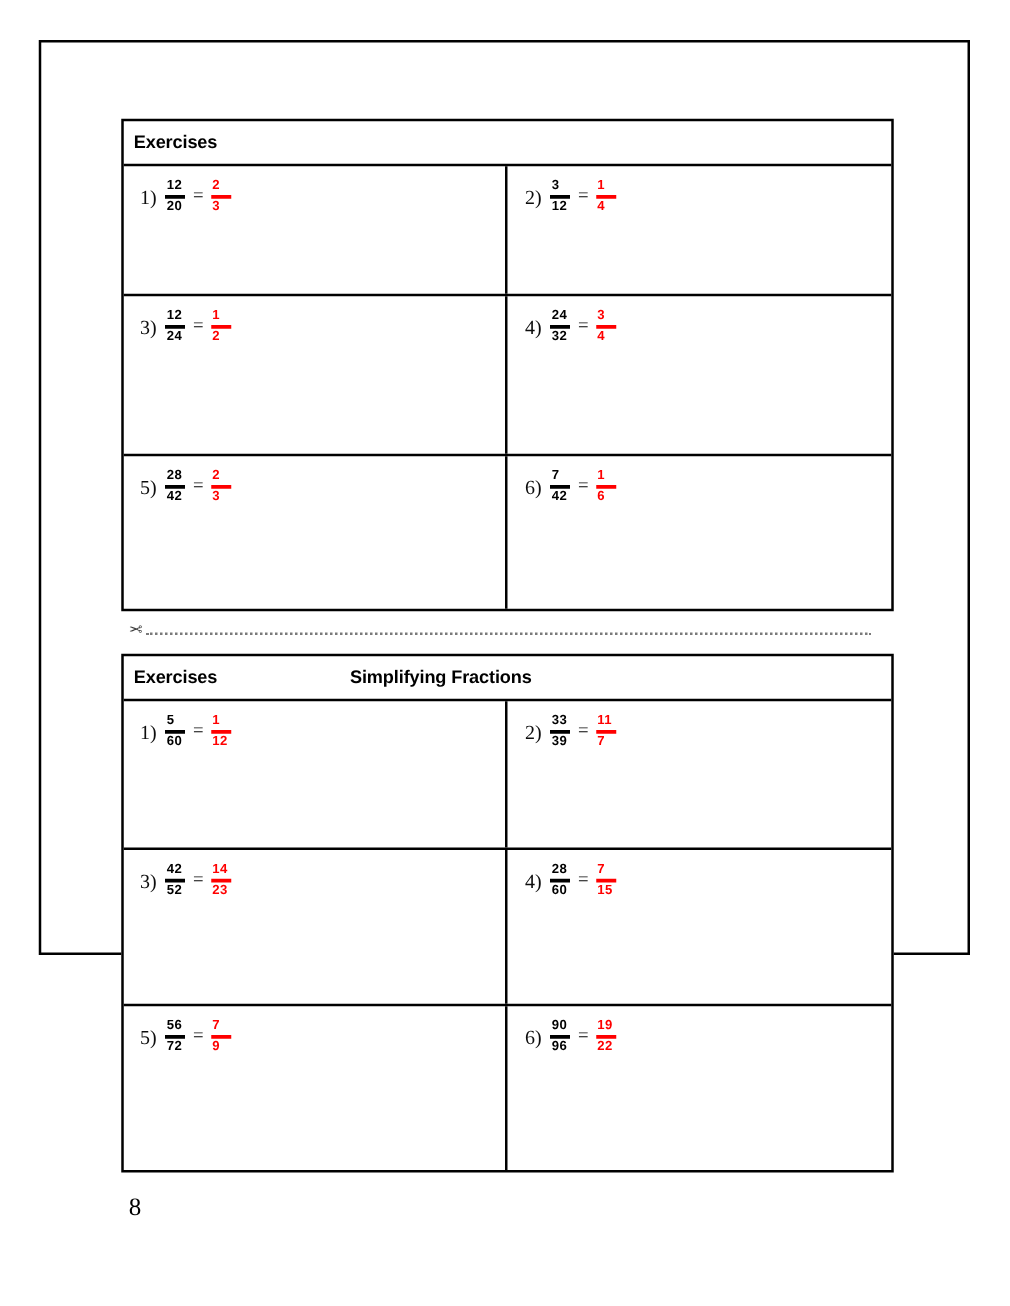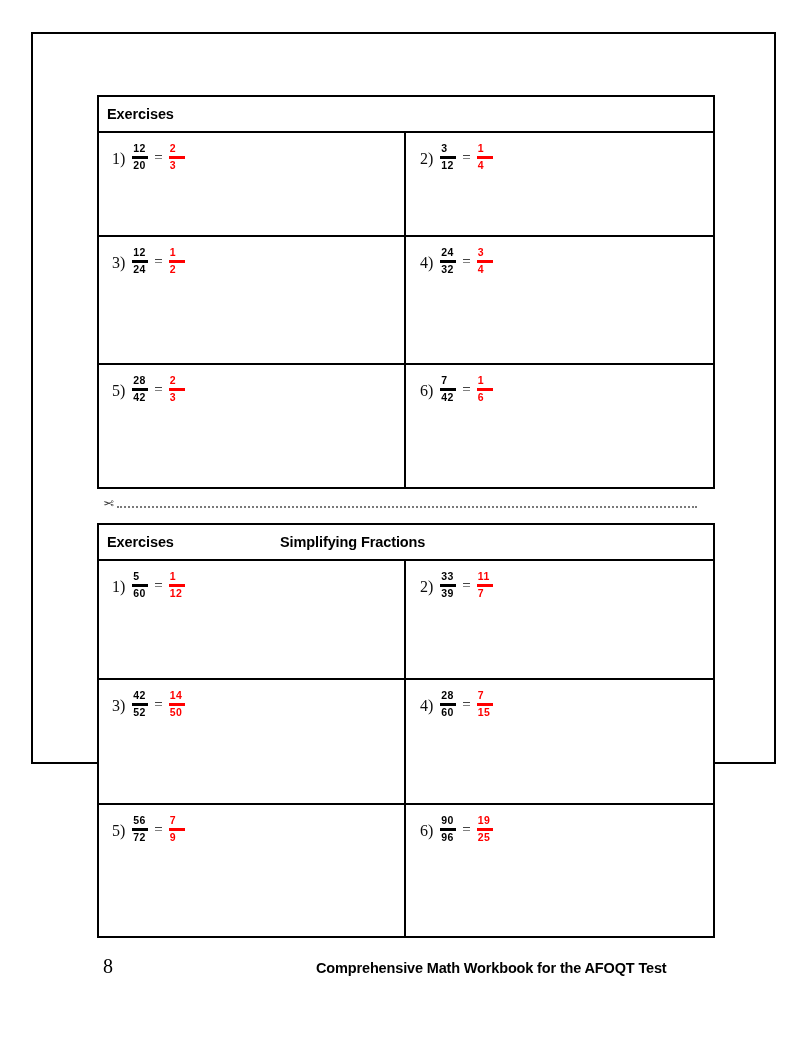--- a/index.html
+++ b/index.html
@@ -376,21 +376,21 @@
           <span class="idx">3)</span>
           <span class="frac black">
             <span class="num">42</span>
             <span class="bar"></span>
             <span class="den">52</span>
           </span>
           <span class="eq">=</span>
           <span class="frac red">
             <span class="num">14</span>
             <span class="bar"></span>
-            <span class="den">50</span>
+            <span class="den">23</span>
           </span>
         </div>
       </div>
       <div class="wk-cell right">
         <div class="expr">
           <span class="idx">4)</span>
           <span class="frac black">
             <span class="num">28</span>
             <span class="bar"></span>
             <span class="den">60</span>
@@ -427,26 +427,25 @@
           <span class="idx">6)</span>
           <span class="frac black">
             <span class="num">90</span>
             <span class="bar"></span>
             <span class="den">96</span>
           </span>
           <span class="eq">=</span>
           <span class="frac red">
             <span class="num">19</span>
             <span class="bar"></span>
-            <span class="den">25</span>
+            <span class="den">22</span>
           </span>
         </div>
       </div>
     </div>
 
   </div>
 
   <div class="footer">
     <span class="page-num">8</span>
-    <span class="book-title">Comprehensive Math Workbook for the AFOQT Test</span>
   </div>
 
 </div>
 
 </body></html>

